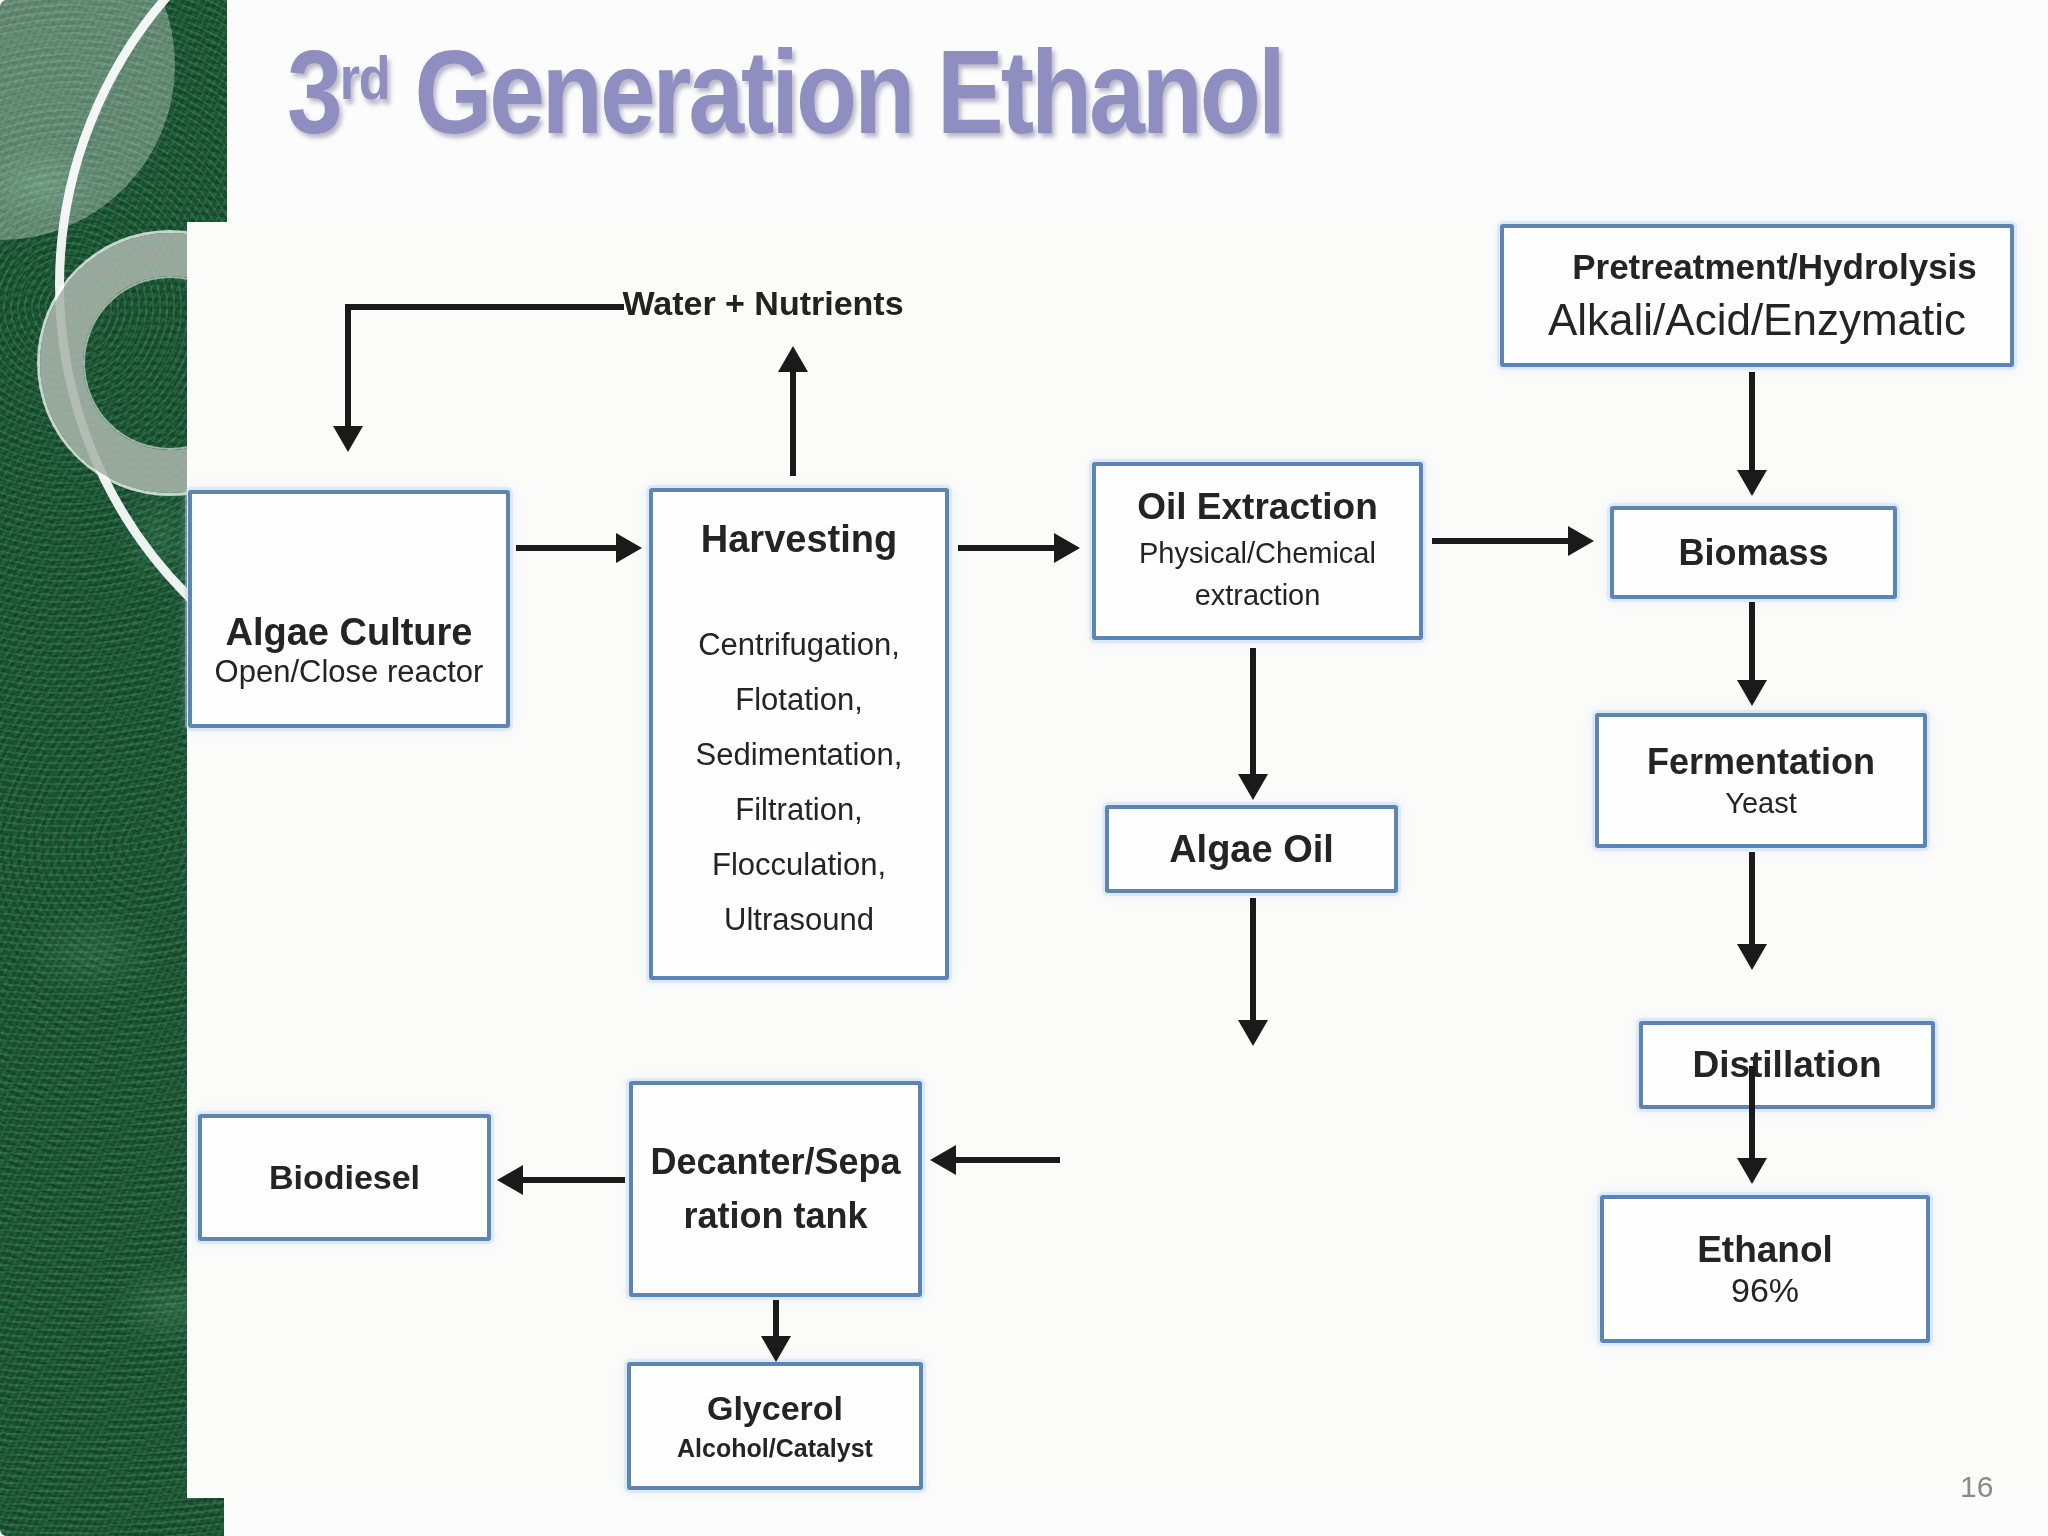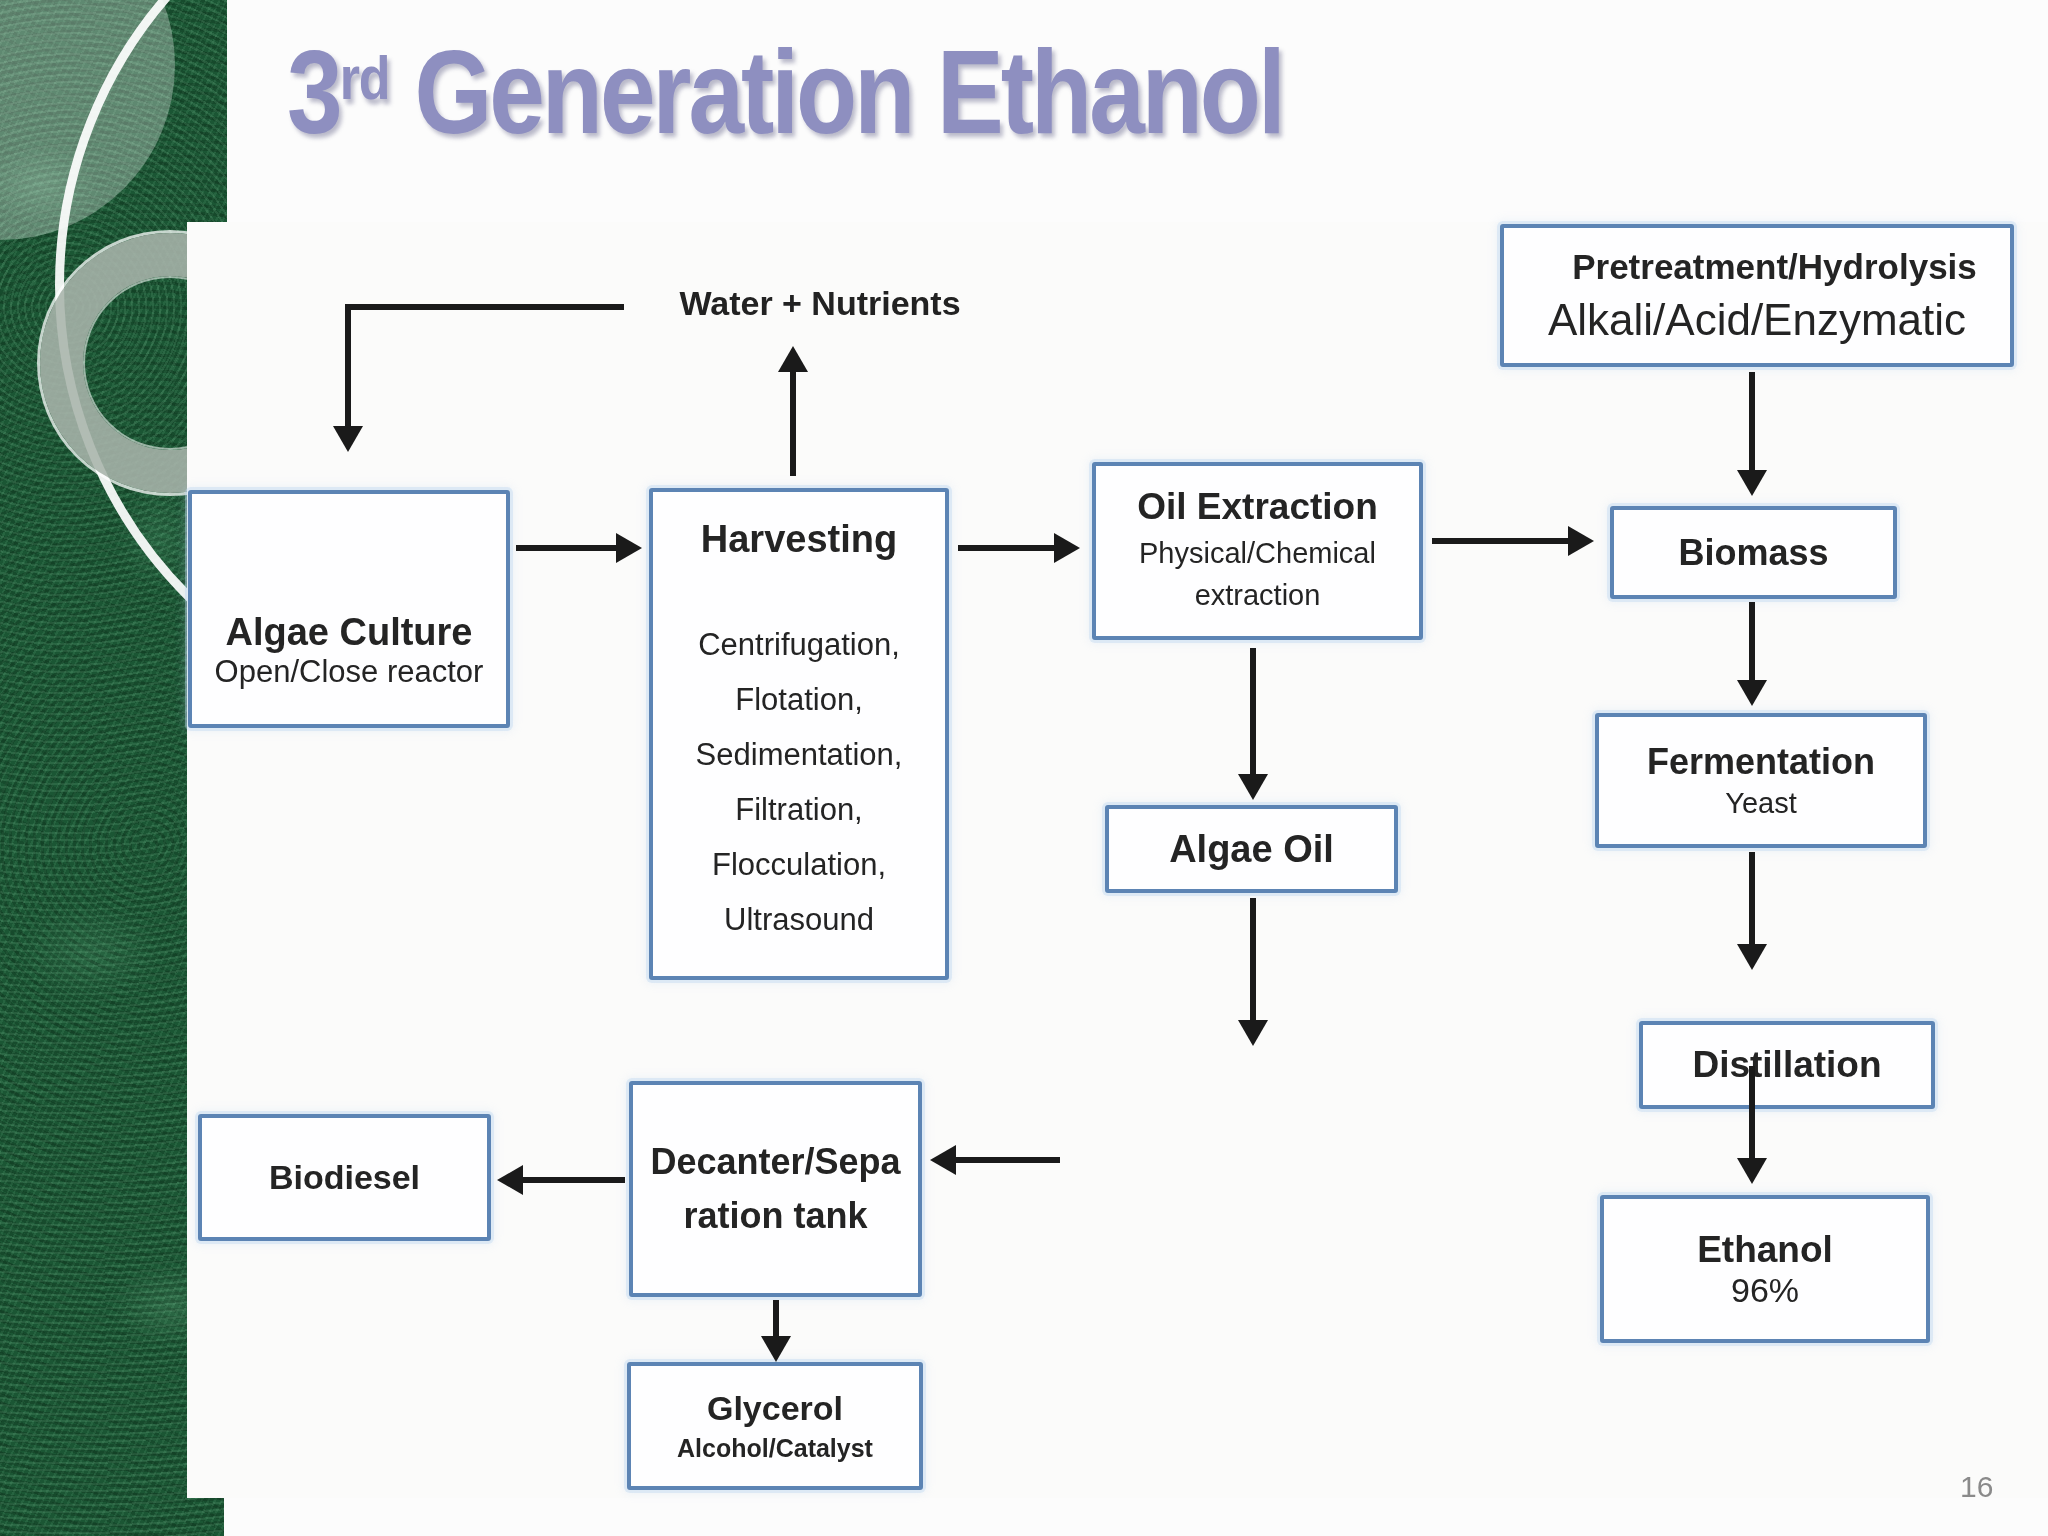--- a/index.html
+++ b/index.html
@@ -1,17 +1,17 @@
 <!DOCTYPE html>
 <html><head>
 <meta charset="utf-8">
 <style>
   html,body{margin:0;padding:0;background:#ffffff;}
   #slide{position:relative;width:2048px;height:1536px;overflow:hidden;
-         font-family:"Liberation Sans",sans-serif;background:#ffffff;}
+         font-family:"Liberation Sans",sans-serif;background:#ffffff;border-radius:7px;}
 
   
   .sidebar{position:absolute;left:0;top:0;width:227px;height:1536px;
     background-color:#1b5634;
     background-image:
       radial-gradient(ellipse 90px 60px at 18% 12%, rgba(130,205,160,0.20), transparent 65%),
       radial-gradient(ellipse 70px 90px at 70% 35%, rgba(110,190,145,0.16), transparent 60%),
       radial-gradient(ellipse 120px 80px at 40% 62%, rgba(125,200,155,0.14), transparent 60%),
       radial-gradient(ellipse 100px 70px at 75% 85%, rgba(140,210,165,0.16), transparent 60%),
       repeating-radial-gradient(circle at 30% 20%, rgba(150,220,175,0.13) 0 2px, transparent 2px 7px),
@@ -49,21 +49,21 @@
 
   
   .sh{position:absolute;height:6px;background:#1a1a1a;}
   .sv{position:absolute;width:6px;background:#1a1a1a;}
   .head{position:absolute;width:0;height:0;border-style:solid;border-color:transparent;}
   .head.r{border-width:15px 0 15px 26px;border-left-color:#1a1a1a;}
   .head.l{border-width:15px 26px 15px 0;border-right-color:#1a1a1a;}
   .head.d{border-width:26px 15px 0 15px;border-top-color:#1a1a1a;}
   .head.u{border-width:0 15px 26px 15px;border-bottom-color:#1a1a1a;}
 
-  .floating-label{position:absolute;left:668px;top:284px;width:304px;text-align:center;
+  .floating-label{position:absolute;left:611px;top:284px;width:304px;text-align:center;
        font-size:34px;font-weight:600;color:#222;}
   .page-num{position:absolute;left:1960px;top:1470px;font-size:30px;color:#8a8a8a;}
 </style>
 </head>
 <body>
 
 <div id="slide">
 
   <div class="sidebar"></div>
   <div class="disc"></div>

